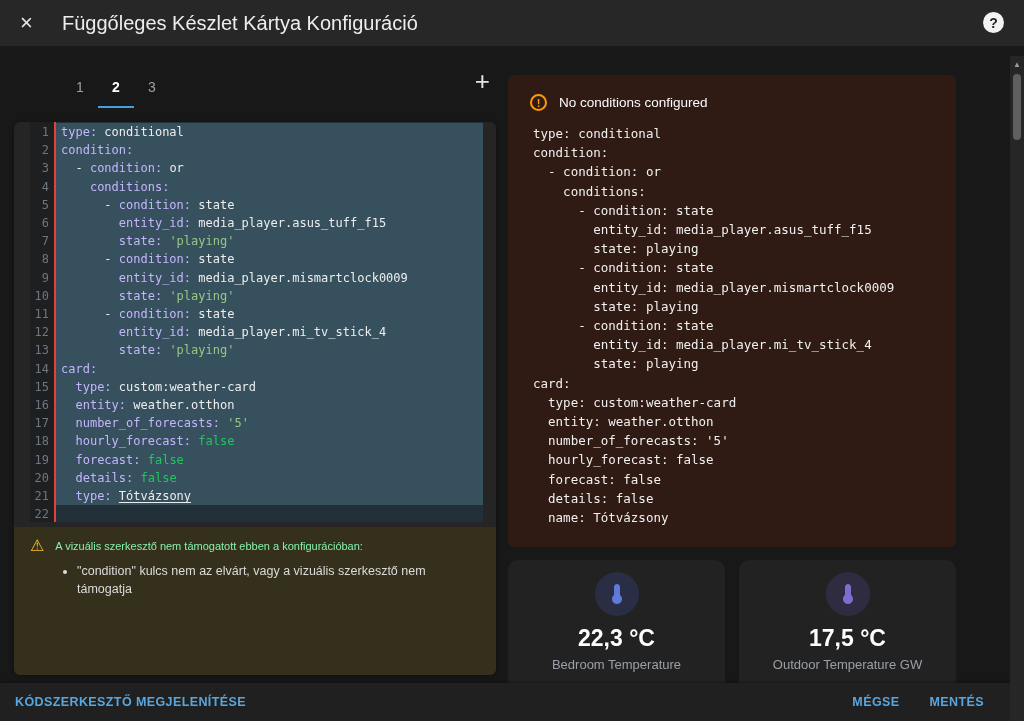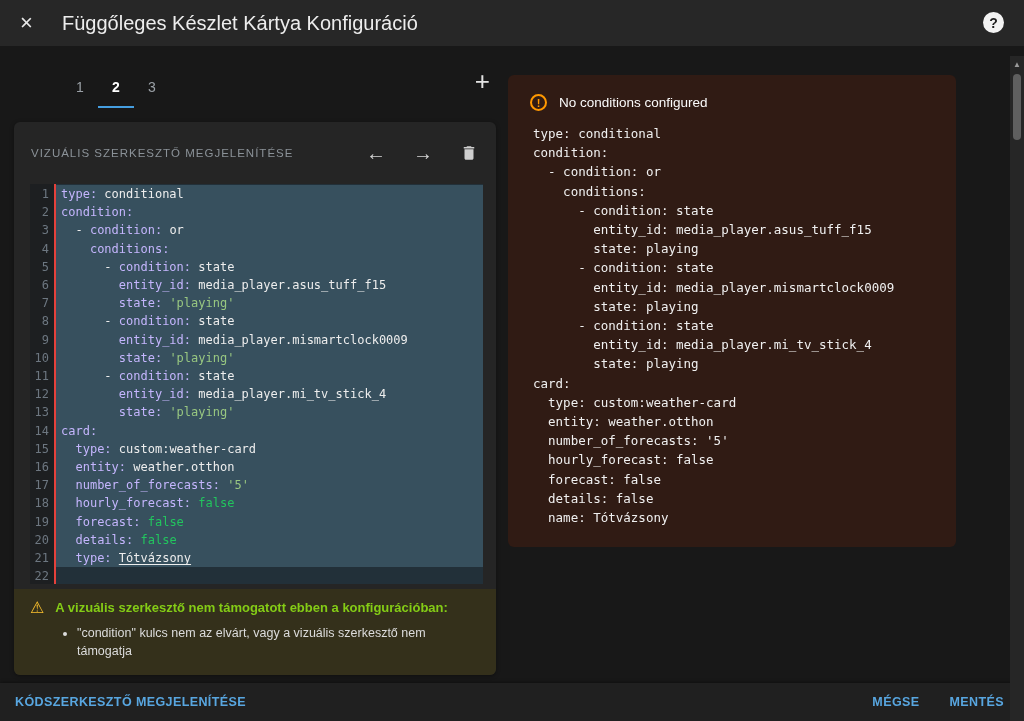--- a/index.html
+++ b/index.html
@@ -40,42 +40,42 @@
   .tok-k { color:#c4b5fd; }
   .tok-p { color:#ededed; }
   .tok-s { color:#98c781; }
   .tok-b { color:#22c55e; }
   .tok-u { color:#ededed; text-decoration:underline; text-underline-offset:2px;margin-top:21px; }
 
   
   .warning-box { flex:1; background:#34301b; margin-top:5px; padding:10px 16px 8px; overflow:hidden; }
   .warning-title-row { display:flex; align-items:flex-start; gap:11px; }
   .warning-icon { color:#fbc02d; font-size:16px; line-height:18px; }
-  .warning-title { color:#84cc16; font-size:13px; font-weight:bold; line-height:18px; }
+  .warning-title { color:#86efac; font-size:11px; font-weight:normal; line-height:18px; }
   .warning-list { margin:7px 0 0 0; padding-left:47px; }
   .warning-list li { color:#dcdcdc; font-size:12.5px; line-height:18px; }
 
   
   .right-col { position:absolute; left:508px; top:60px; width:448px; }
   .error-card { margin-top:15px; width:448px; min-height:472px; background:#301b14; border-radius:6px; padding:19px 22px 18px; }
   .error-head { display:flex; align-items:center; gap:12px; }
   .error-icon { width:17px; height:17px; min-width:17px; border:2px solid #ff9800; border-radius:50%; color:#ff9800; font-size:11px; font-weight:bold; display:flex; align-items:center; justify-content:center; }
   .error-title { color:#fbfbfb; font-size:13.5px; font-weight:normal; }
   .preview-yaml { margin:13px 0 0 3px; font-family:"DejaVu Sans Mono", monospace; font-size:12.5px; line-height:19.2px; color:#f0f0f0; white-space:pre; }
 
   .sensor-row { display:flex; gap:14px; margin-top:13px; }
   .sensor-card { width:217px; height:132px; background:#222222; border-radius:10px; text-align:center; padding-top:12px; }
   .sensor-icon-circle { width:44px; height:44px; border-radius:50%; margin:0 auto; display:flex; align-items:center; justify-content:center; }
   .sensor-card:nth-child(1) .sensor-icon-circle { background:rgba(83,109,254,0.16); }
   .sensor-card:nth-child(2) .sensor-icon-circle { background:rgba(121,99,230,0.16); }
   .sensor-value { margin-top:9px; color:#ffffff; font-size:23px; font-weight:bold; }
   .sensor-label { margin-top:5px; color:#9aa0a6; font-size:13px; }
 
   
-  .footer { position:absolute; left:0; right:0; bottom:0; height:38px; background:#202020; display:flex; align-items:center; justify-content:space-between; padding:0 8px 0 15px; z-index:9; box-shadow:0 -1px 3px rgba(0,0,0,.35); }
+  .footer { position:absolute; left:0; right:0; bottom:0; height:38px; background:#202020; display:flex; align-items:center; justify-content:space-between; padding:0 28px 0 15px; z-index:9; box-shadow:0 -1px 3px rgba(0,0,0,.35); }
   .footer .link, .footer .btn { color:#58a6e0; font-size:12.5px; font-weight:bold; letter-spacing:.4px; cursor:pointer; }
   .footer-right { display:flex; gap:30px; padding-right:12px;margin-left:28px; }
 </style>
 </head>
 <body>
 
 <div id="app">
 
   <div class="header">
     <span class="close-btn">×</span>
@@ -91,32 +91,20 @@
   <div class="left-col">
 
     <div class="tabs-row">
       <div class="tab">1</div>
       <div class="tab selected">2</div>
       <div class="tab">3</div>
       <span class="add-btn">+</span>
     </div>
 
     <div class="editor-card">
-      <div class="editor-head">
-        <span class="editor-subtitle">VIZUÁLIS SZERKESZTŐ MEGJELENÍTÉSE</span>
-        <span class="editor-actions">
-          <span class="nav-arrow">←</span>
-          <span class="nav-arrow">→</span>
-          <span class="trash">
-            <svg viewBox="0 0 24 24" width="18" height="18" fill="#cfcfcf">
-                <path d="M6 19c0 1.1.9 2 2 2h8c1.1 0 2-.9 2-2V7H6v12zM19 4h-3.5l-1-1h-5l-1 1H5v2h14V4z"></path>
-              </svg>
-          </span>
-        </span>
-      </div>
 
       <div class="code-editor">
         <div class="gutter">
             <div>1</div>
             <div>2</div>
             <div>3</div>
             <div>4</div>
             <div>5</div>
             <div>6</div>
             <div>7</div>
@@ -197,20 +185,40 @@
 card:
   type: custom:weather-card
   entity: weather.otthon
   number_of_forecasts: '5'
   hourly_forecast: false
   forecast: false
   details: false
   name: Tótvázsony</div>
     </div>
 
+    <div class="sensor-row">
+      <div class="sensor-card">
+        <div class="sensor-icon-circle">
+          <svg viewBox="0 0 24 24" width="24" height="24" fill="#5f7adb">
+              <path d="M15 13V5c0-1.66-1.34-3-3-3S9 3.34 9 5v8c-1.21.91-2 2.37-2 4 0 2.76 2.24 5 5 5s5-2.24 5-5c0-1.63-.79-3.09-2-4z"></path>
+            </svg>
+        </div>
+        <div class="sensor-value">22,3 °C</div>
+        <div class="sensor-label">Bedroom Temperature</div>
+      </div>
+      <div class="sensor-card">
+        <div class="sensor-icon-circle">
+          <svg viewBox="0 0 24 24" width="24" height="24" fill="#7a6fd0">
+              <path d="M15 13V5c0-1.66-1.34-3-3-3S9 3.34 9 5v8c-1.21.91-2 2.37-2 4 0 2.76 2.24 5 5 5s5-2.24 5-5c0-1.63-.79-3.09-2-4z"></path>
+            </svg>
+        </div>
+        <div class="sensor-value">17,5 °C</div>
+        <div class="sensor-label">Outdoor Temperature GW</div>
+      </div>
+    </div>
   </div>
 
   <div class="footer">
     <span class="link">KÓDSZERKESZTŐ MEGJELENÍTÉSE</span>
     <span class="footer-right">
       <span class="btn">MÉGSE</span>
       <span class="btn">MENTÉS</span>
     </span>
   </div>
 

